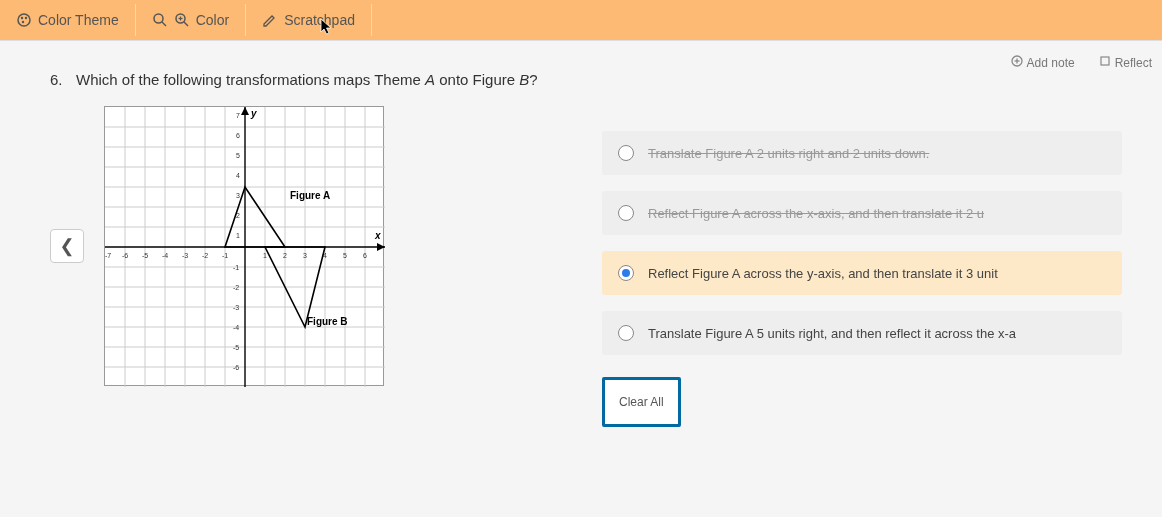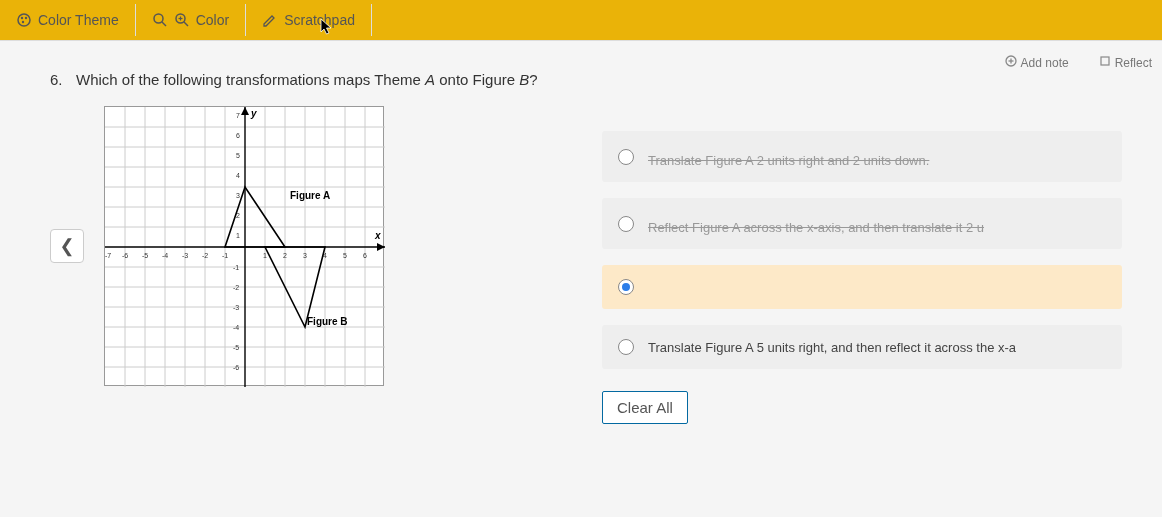--- a/index.html
+++ b/index.html
@@ -6,41 +6,41 @@
 body {
   font-family: Arial, sans-serif;
   background: #f5f5f5;
   width: 1162px;
   height: 517px;
   overflow: hidden;
 }
 .toolbar {
   display: flex;
   align-items: center;
-  background: #eab308;
+  background: #fdba74;
   border-bottom: 1px solid #ddd;
   padding: 4px 0;
 }
 .tool-item {
   display: flex;
   align-items: center;
   gap: 6px;
   padding: 8px 16px;
   border-right: 1px solid #ddd;
   color: #555;
   font-size: 14px;
   cursor: pointer;
 }
 .tool-item .icon { width: 16px; height: 16px; display:inline-block; }
 .top-actions {
   position: absolute;
   top: 55px;
   right: 10px;
   display: flex;
-  gap: 30px;
+  gap: 24px;
   font-size: 12px;
   color: #777;
 }
 .top-actions .act { display:flex; align-items:center; gap:4px; cursor:pointer;}
 .content {
   padding: 30px 40px 10px 50px;
   display: flex;
   gap: 40px;
 }
 .left-col { flex: 1; position: relative; }
@@ -73,34 +73,34 @@
   display:flex; align-items:center; gap:14px;
   padding: 14px 16px;
   background:#eee;
   border-radius:3px;
   margin-bottom: 16px;
   font-size:13px;
   color:#444;
   cursor:pointer;
 }
 .option.eliminated { color:#999; }
-.option.eliminated .opt-text { text-decoration: line-through; margin-top: 8px; }
+.option.eliminated .opt-text { text-decoration: line-through; }
 .option.selected { background:#fde9c8; }
 .radio {
   width:16px;height:16px;border:1.5px solid #888;border-radius:50%;
   flex-shrink:0; display:flex;align-items:center;justify-content:center;
   background:#fff;
 }
 .radio.on::after { content:""; width:8px;height:8px;border-radius:50%;background:#2b7de9;}
 .clear-btn {
   margin-top:6px;
-  padding:7px 14px;
-  border:1px solid #0369a1;
-  background:#fff;
-  font-size:15px;
+  padding:15px 14px;
+  border:3px solid #0369a1;
+  background:#fff;
+  font-size:12px;
   color:#555;
   cursor:pointer;
   border-radius:2px;
 }
 .cursor-img { position:absolute; pointer-events:none; }
 </style>
 </head>
 <body>
 
 <div class="toolbar">
@@ -255,20 +255,21 @@
     <div class="option eliminated">
       <span class="radio"></span>
       <span class="opt-text">Translate Figure A 2 units right and 2 units down.</span>
     </div>
     <div class="option eliminated">
       <span class="radio"></span>
       <span class="opt-text">Reflect Figure A across the x-axis, and then translate it 2 u</span>
     </div>
     <div class="option selected">
       <span class="radio on"></span>
+      <span class="opt-text">Reflect Figure A across the y-axis, and then translate it 3 unit</span>
       <svg class="cursor-img" style="left:320px;top:18px" width="14" height="18" viewBox="0 0 14 18">
           <path d="M1 1 L1 14 L4 11 L6.5 16 L9 15 L6.5 10 L11 10 Z" fill="#000" stroke="#fff" stroke-width="0.8"></path>
         </svg>
     </div>
     <div class="option">
       <span class="radio"></span>
       <span class="opt-text">Translate Figure A 5 units right, and then reflect it across the x-a</span>
     </div>
     <button class="clear-btn">Clear All</button>
   </div>

